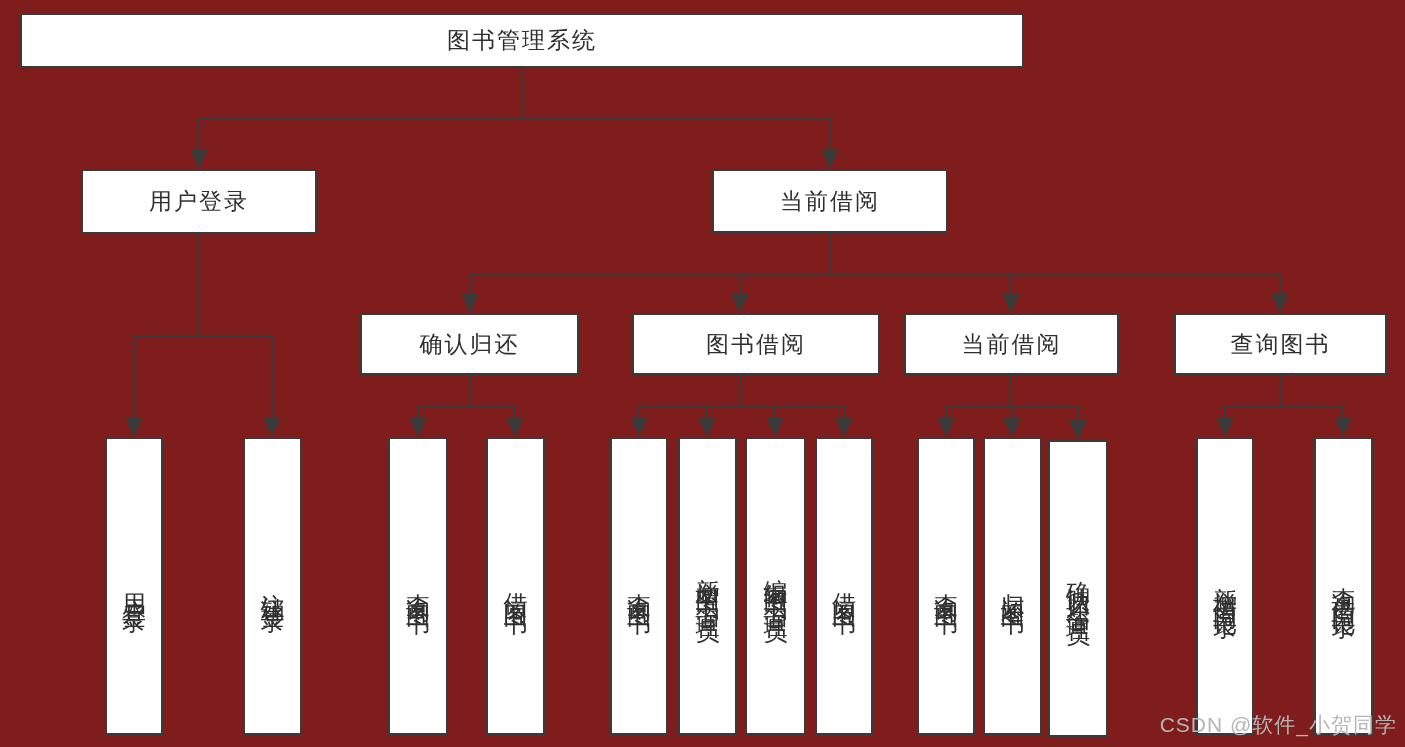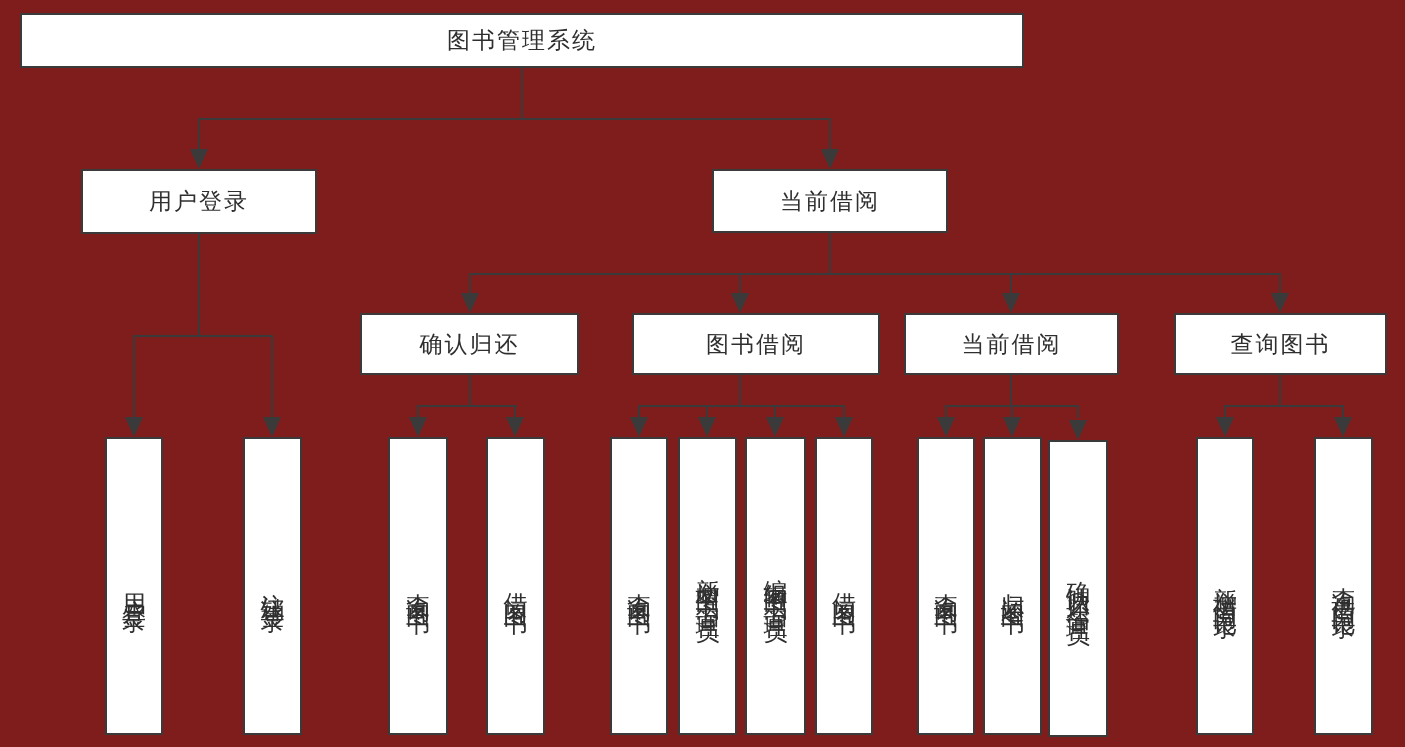--- a/index.html
+++ b/index.html
@@ -176,14 +176,15 @@
   <div class="ln" style="left:1077px;top:407px;width:2px;height:11px"></div>
   <div class="arrow" style="left:1069px;top:420px"></div>
 
   <div class="ln" style="left:1279px;top:375px;width:2px;height:32px"></div>
   <div class="ln" style="left:1224px;top:405px;width:120px;height:2px"></div>
   <div class="ln" style="left:1224px;top:407px;width:2px;height:11px"></div>
   <div class="arrow" style="left:1216px;top:417px"></div>
   <div class="ln" style="left:1342px;top:407px;width:2px;height:11px"></div>
   <div class="arrow" style="left:1334px;top:417px"></div>
 
+  <div class="watermark">CSDN @软件_小贺同学</div>
 
 </div>
 
 </body></html>

